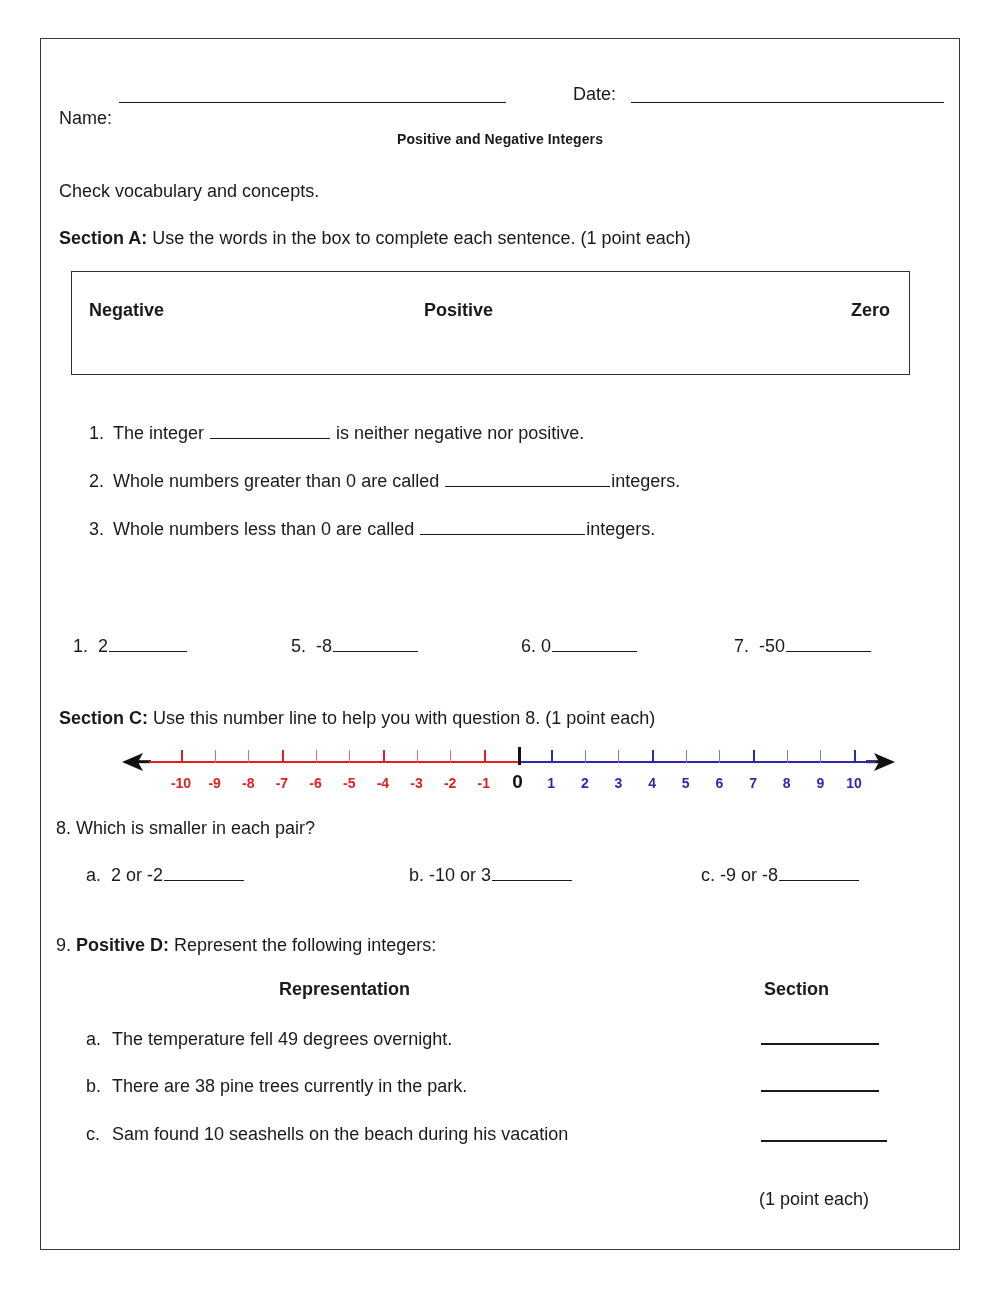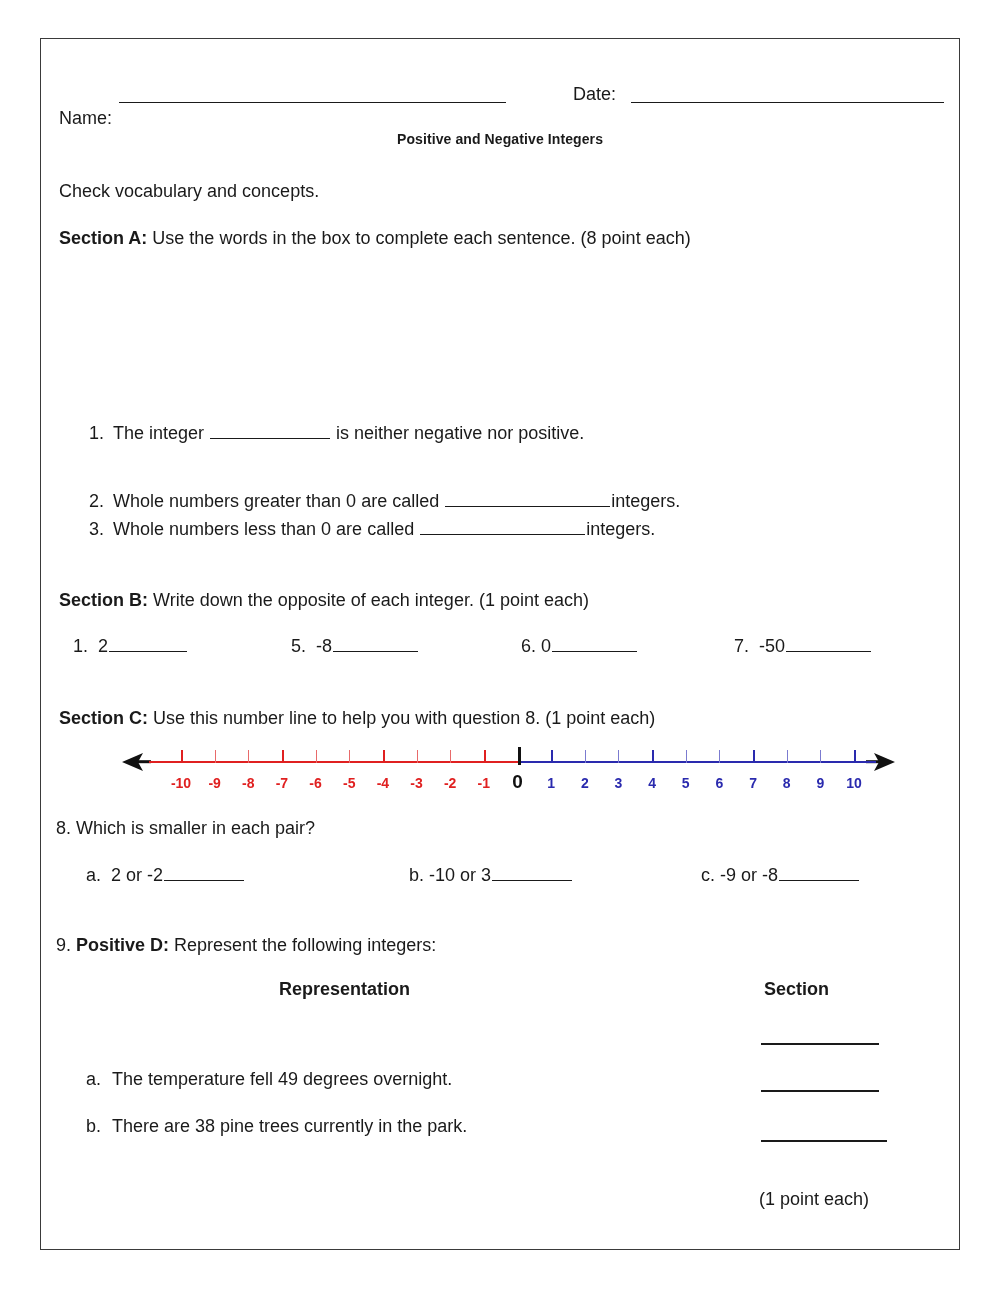--- a/index.html
+++ b/index.html
@@ -119,21 +119,21 @@
     width: 24px;
   }
   .blank {
     display: inline-block;
     border-bottom: 1.5px solid #1a1a1a;
     height: 15px;
     vertical-align: baseline;
     margin: 0 1px;
   }
   #qa-1 { top: 382px; }
-  #qa-2 { top: 450px; }
+  #qa-2 { top: 430px; }
   #qa-3 { top: 478px; }
 
   
   .brow {
     position: absolute;
     top: 595px;
     font-size: 18px;
     line-height: 24px;
     white-space: nowrap;
   }
@@ -204,21 +204,20 @@
   }
   #d-head-rep { left: 238px; }
   #d-head-int { left: 723px; }
 
   .d-row {
     position: absolute;
     left: 45px;
     font-size: 18px;
     line-height: 24px;
     white-space: nowrap;
-    margin-top: 40px;
   }
   .d-row .letter {
     display: inline-block;
     width: 26px;
   }
   .d-blank {
     position: absolute;
     left: 720px;
     border-bottom: 2px solid #1a1a1a;
     height: 0;
@@ -248,30 +247,34 @@
       <span class="nd-label" id="name-label">Name:</span>
       <span class="nd-rule" id="name-rule"></span>
       <span class="nd-label" id="date-label">Date:</span>
       <span class="nd-rule" id="date-rule"></span>
     </div>
 
     <div class="title">Positive and Negative Integers</div>
 
     <div class="para" id="intro-line">Check vocabulary and concepts.</div>
 
-    <div class="para" id="section-a"><b>Section A:</b><span> Use the words in the box to complete each sentence. (8 point each)</span></div>
-
+    <div class="para" id="section-a"><b>Section A:</b><span> Use the words in the box to complete each sentence. (1 point each)</span></div>
+
+    <div class="wordbox">
+      <span class="w w1">Negative</span>
+      <span class="w w2">Positive</span>
+      <span class="w w3">Zero</span>
+    </div>
 
     <div class="qitem" id="qa-1"><span class="qnum">1.</span><span>The integer </span><span class="blank" style="width: 120px;"></span><span> is neither negative nor positive.</span></div>
 
     <div class="qitem" id="qa-2"><span class="qnum">2.</span><span>Whole numbers greater than 0 are called </span><span class="blank" style="width: 165px;"></span><span>integers.</span></div>
 
     <div class="qitem" id="qa-3"><span class="qnum">3.</span><span>Whole numbers less than 0 are called </span><span class="blank" style="width: 165px;"></span><span>integers.</span></div>
 
-    <div class="para" id="section-b"><b>Section B:</b><span> Write down the opposite of each integer. (1 point each)</span></div>
 
     <div class="brow" id="b-1"><span>1.</span>&nbsp;&nbsp;<span>2</span><span class="blank" style="width: 78px;"></span></div>
 
     <div class="brow" id="b-5"><span>5.</span>&nbsp;&nbsp;<span>-8</span><span class="blank" style="width: 85px;"></span></div>
 
     <div class="brow" id="b-6"><span>6.</span>&nbsp;<span>0</span><span class="blank" style="width: 85px;"></span></div>
 
     <div class="brow" id="b-7"><span>7.</span>&nbsp;&nbsp;<span>-50</span><span class="blank" style="width: 85px;"></span></div>
 
     <div class="para" id="section-c"><b>Section C:</b><span> Use this number line to help you with question 8. (1 point each)</span></div>
@@ -307,18 +310,19 @@
 
     <div class="d-head" id="d-head-rep">Representation</div>
     <div class="d-head" id="d-head-int">Section</div>
 
     <div class="d-row" id="d-row-a"><span class="letter">a.</span><span>The temperature fell 49 degrees overnight.</span></div>
     <div class="d-blank" id="d-blank-a"></div>
 
     <div class="d-row" id="d-row-b"><span class="letter">b.</span><span>There are 38 pine trees currently in the park.</span></div>
     <div class="d-blank" id="d-blank-b"></div>
 
+    <div class="d-row" id="d-row-c"><span class="letter">c.</span><span>Sam found 10 seashells on the beach during his vacation</span></div>
     <div class="d-blank" id="d-blank-c"></div>
 
     <div class="footer-note">(1 point each)</div>
 
   </div>
 </div>
 
 </body></html>

